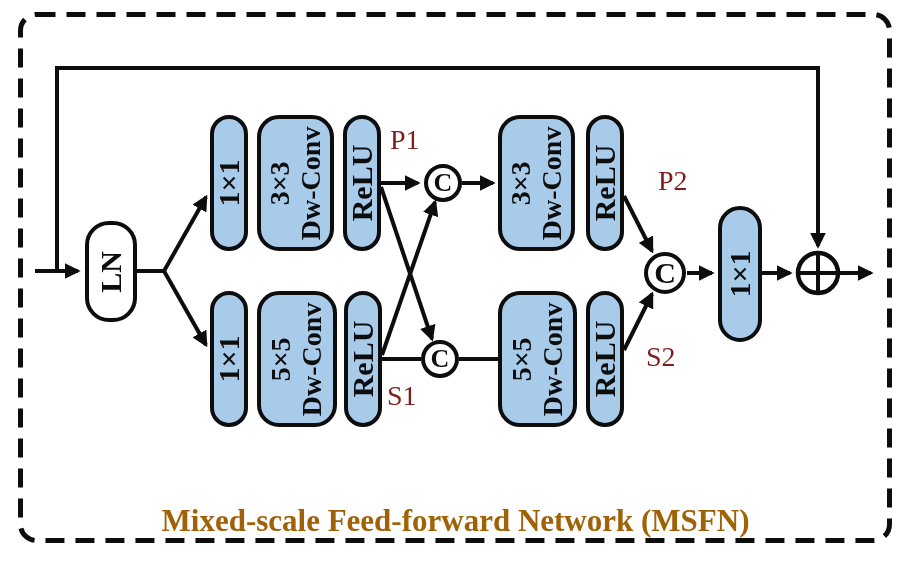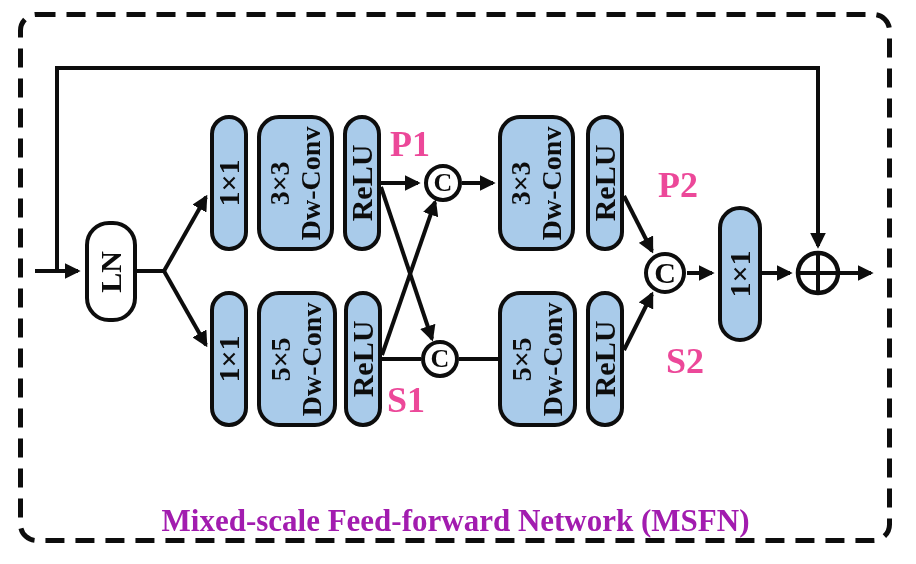--- a/index.html
+++ b/index.html
@@ -47,35 +47,35 @@
     align-items: center;
     justify-content: center;
     font-weight: bold;
     color: #0d0d0d;
   }
   .cnode.small { width: 38px; height: 38px; font-size: 26px; }
   .cnode.big   { width: 42px; height: 42px; font-size: 30px; }
 
   .edge-label {
     position: absolute;
-    font-weight: bold;
-    font-size: 36px;
-    color: #ec4899;
+    font-weight: normal;
+    font-size: 28px;
+    color: #7f1d1d;
     line-height: 1;
   }
 
   .title {
     position: absolute;
     left: 18px;
     top: 503px;
     width: 875px;
     text-align: center;
     font-weight: bold;
     font-size: 31px;
-    color: #a21caf;
+    color: #a16207;
   }
 </style>
 </head>
 <body>
 
 <div id="canvas">
 
   <svg id="wires" viewBox="0 0 916 564" xmlns="http://www.w3.org/2000/svg">
     <defs>
       <marker id="ah" viewBox="0 0 12 12" refX="10" refY="6" markerWidth="16" markerHeight="16" markerUnits="userSpaceOnUse" orient="auto">
@@ -176,17 +176,17 @@
     <span>C</span>
   </div>
 
   <div class="block pill" style="left:718px; top:206px; width:44px; height:136px;">
     <span class="vtext">1×1</span>
   </div>
 
   <div class="edge-label" style="left:390px; top:126px;">P1</div>
   <div class="edge-label" style="left:387px; top:382px;">S1</div>
   <div class="edge-label" style="left:658px; top:167px;">P2</div>
-  <div class="edge-label" style="left:666px; top:343px;">S2</div>
+  <div class="edge-label" style="left:646px; top:343px;">S2</div>
 
   <div class="title">Mixed-scale Feed-forward Network (MSFN)</div>
 
 </div>
 
 </body></html>

